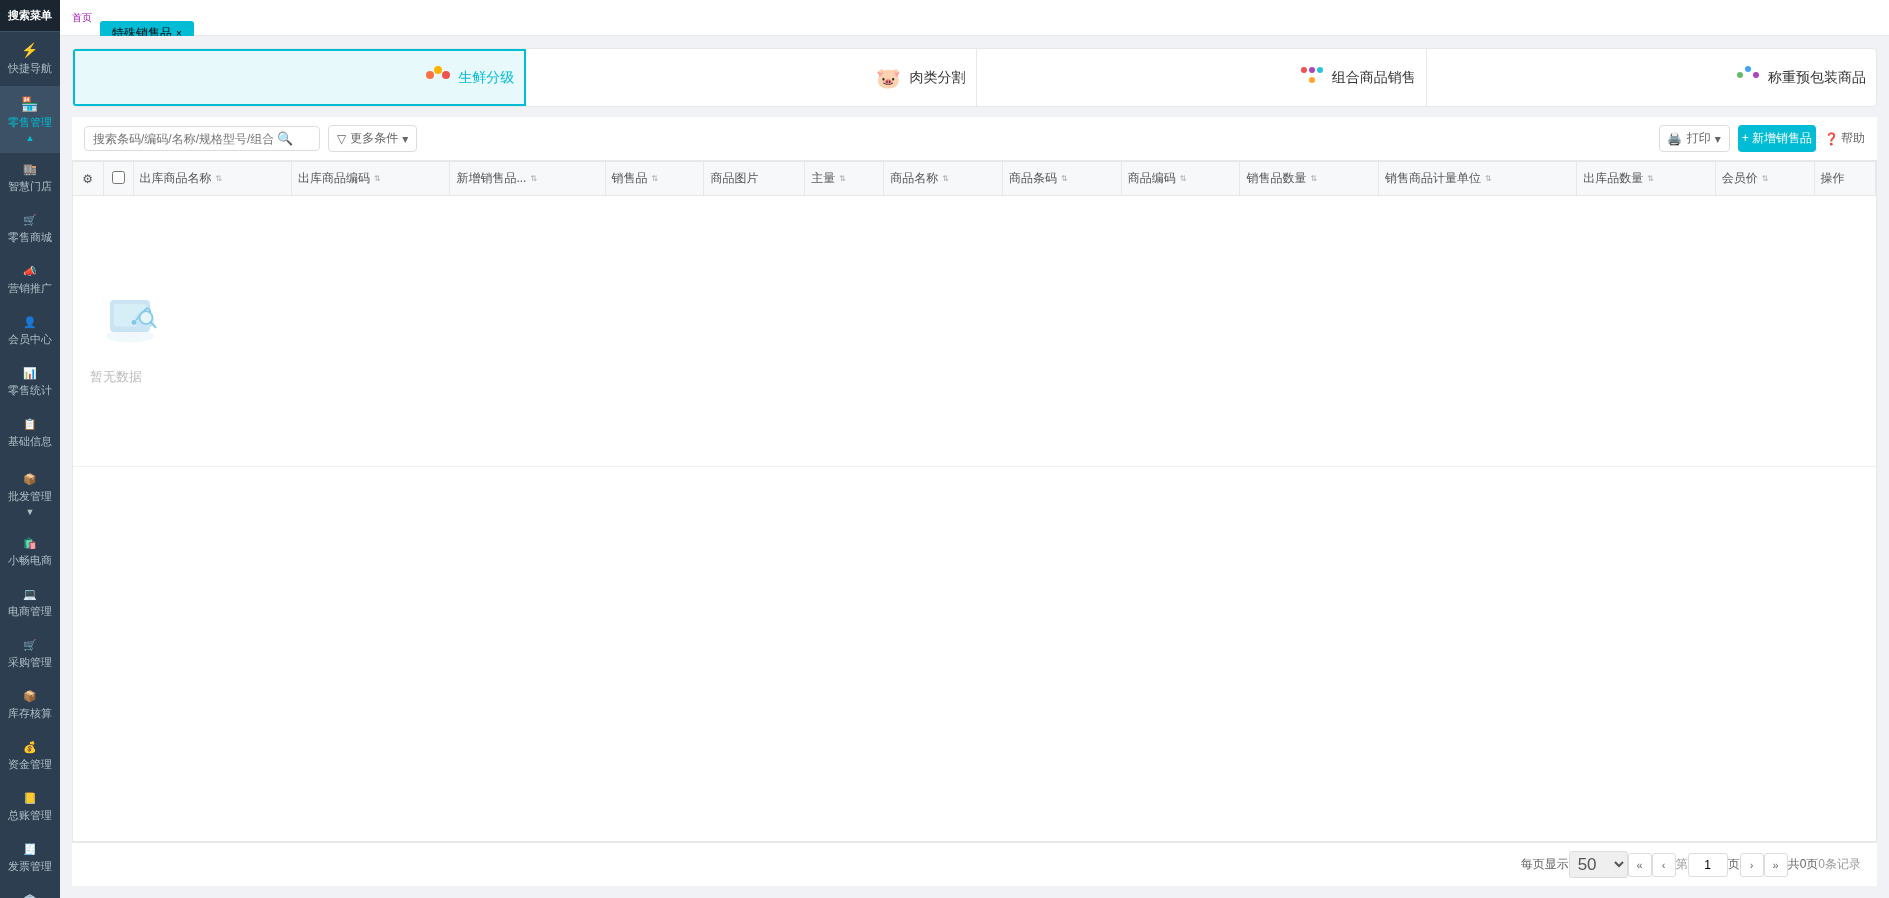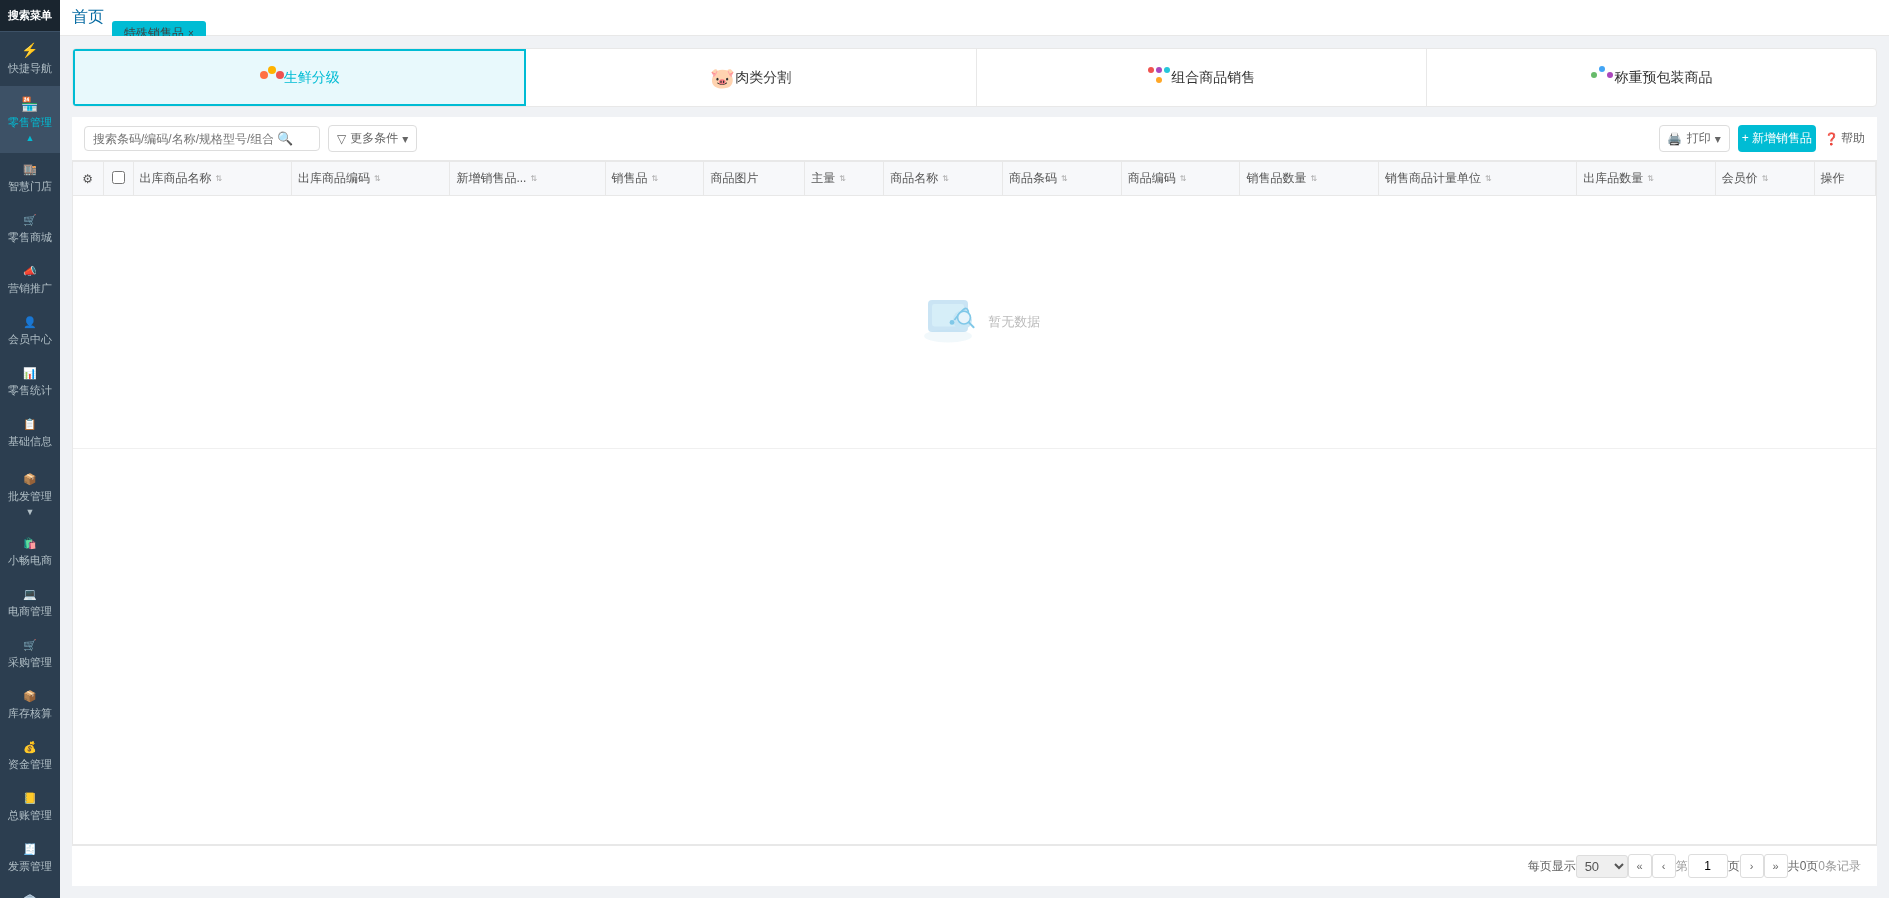--- a/index.html
+++ b/index.html
@@ -56,27 +56,27 @@
     .topbar {
       background: #fff;
       height: 36px;
       display: flex;
       align-items: center;
       padding: 0 12px;
       border-bottom: 1px solid #e8e8e8;
       gap: 8px;
     }
     .topbar-home {
-      color: #0369a1;
-      font-size: 16px;
+      color: #a21caf;
+      font-size: 10px;
       cursor: pointer;
     }
     .topbar-tab {
       background: #00bcd4;
-      color: #404040;
+      color: #000000;
       padding: 4px 12px;
       border-radius: 3px;
       font-size: 12px;
       display: flex;
       align-items: center;
       gap: 4px;
       cursor: pointer;
       margin-top: 32px;
     }
     .topbar-tab .close-x { font-size: 10px; cursor: pointer; }
@@ -98,22 +98,22 @@
       border: 1px solid #e8e8e8;
       border-radius: 4px;
       margin-bottom: 10px;
       overflow: hidden;
     }
     .type-tab {
       flex: 1;
       padding: 14px 10px;
       display: flex;
       align-items: center;
-      justify-content: center;
-      gap: 0;
+      justify-content: flex-end;
+      gap: 8px;
       cursor: pointer;
       border-right: 1px solid #e8e8e8;
       font-size: 14px;
       color: #333;
       transition: background 0.2s;
     }
     .type-tab:last-child { border-right: none; }
     .type-tab.active {
       background: #e8f9fc;
       border: 2px solid #00bcd4;
@@ -223,24 +223,24 @@
     thead th .sort-icon { color: #aaa; font-size: 8px; vertical-align: middle; margin-left: 2px; }
     thead th .th-inner { display: flex; align-items: center; gap: 2px; }
     .checkbox-col { width: 30px; text-align: center; }
     .gear-col { width: 30px; text-align: center; }
     tbody tr { border-bottom: 1px solid #f0f0f0; }
     tbody td { padding: 7px 6px; color: #555; border-right: 1px solid #f0f0f0; }
 
     
     .empty-state {
       display: flex;
-      flex-direction: row;
-      align-items: center;
+      flex-direction: column;
+      align-items: flex-start;
       justify-content: center;
-      padding: 80px 11px;
+      padding: 80px 17px;
       color: #aaa;
     }
     .empty-icon {
       width: 80px;
       height: 80px;
       margin-bottom: 12px;
     }
     .empty-text { font-size: 13px; color: #bbb; }
 
     
@@ -252,21 +252,21 @@
       justify-content: flex-end;
       border-top: 1px solid #e8e8e8;
       gap: 0;
       font-size: 12px;
       color: #666;
     }
     .page-size-select {
       border: 1px solid #ddd;
       border-radius: 3px;
       padding: 2px 4px;
-      font-size: 13px;
+      font-size: 17px;
       color: #555;
     }
     .page-btn {
       width: 24px;
       height: 24px;
       border: 1px solid #ddd;
       border-radius: 3px;
       display: flex;
       align-items: center;
       justify-content: center;

